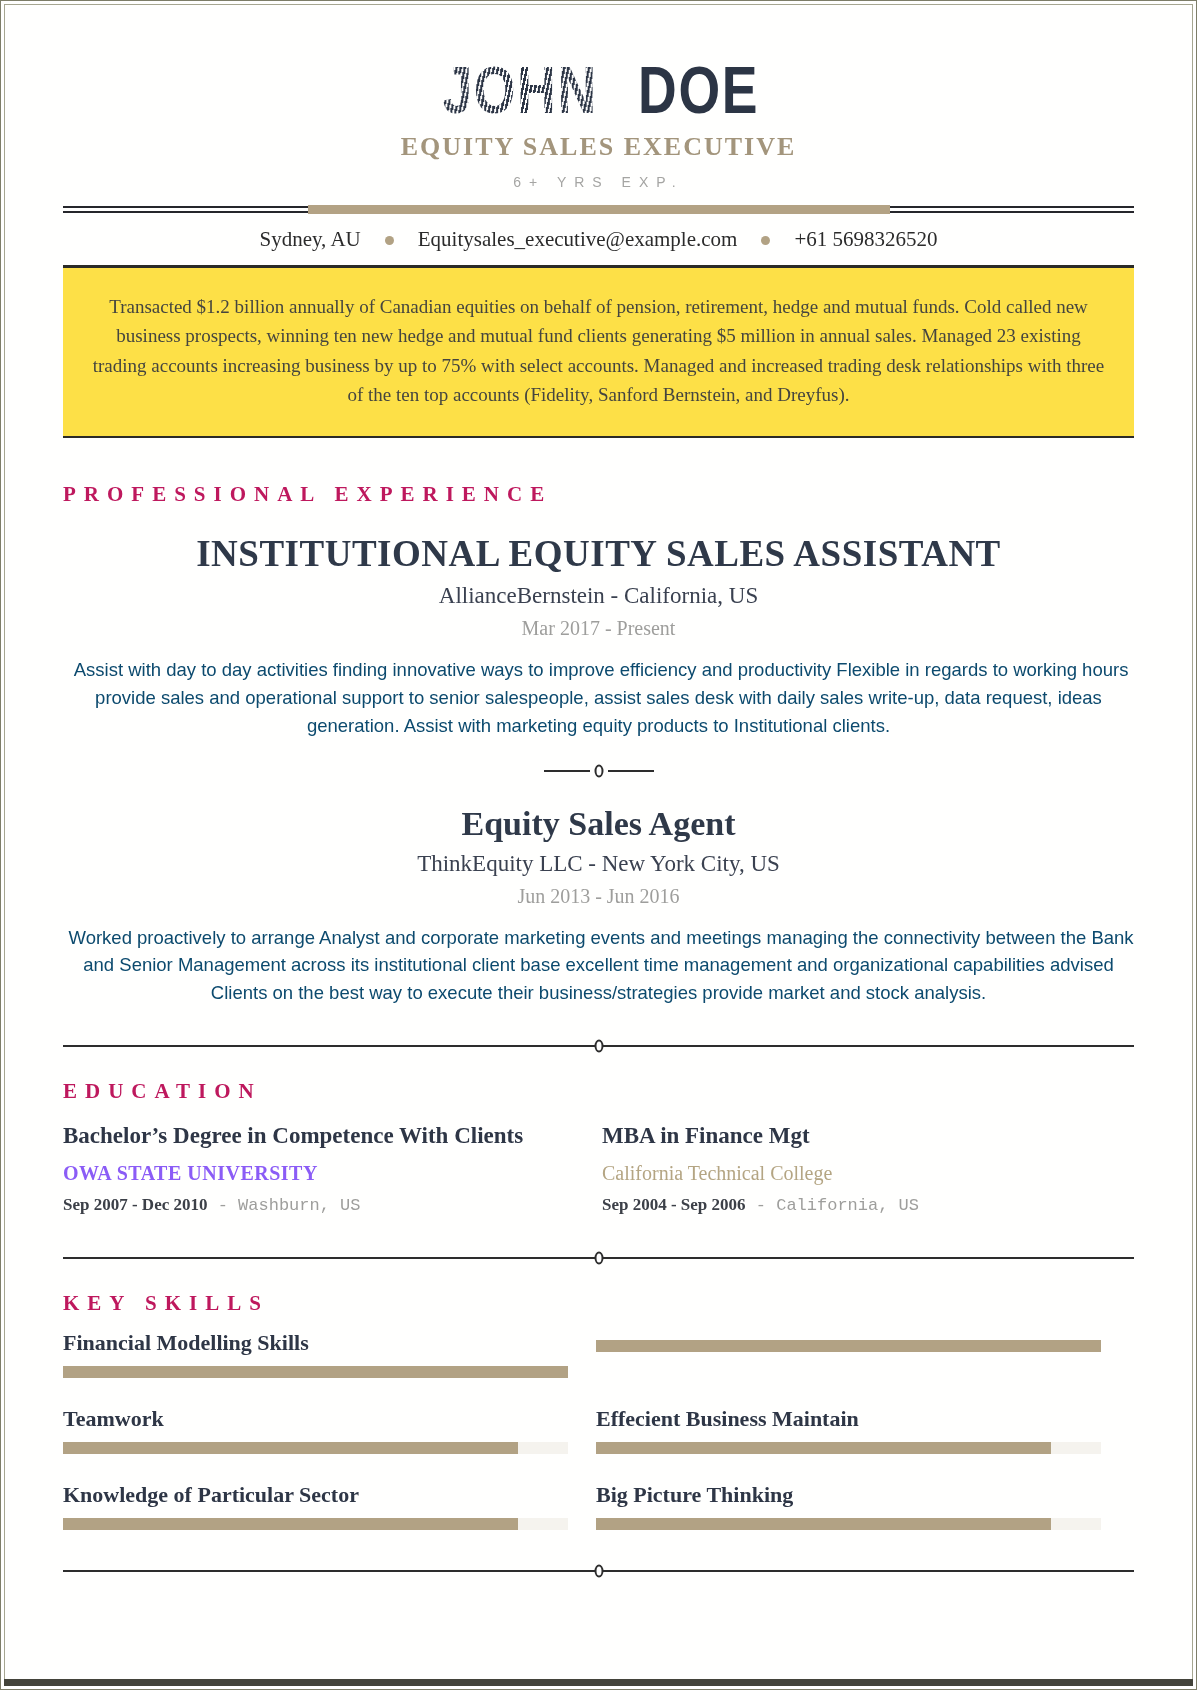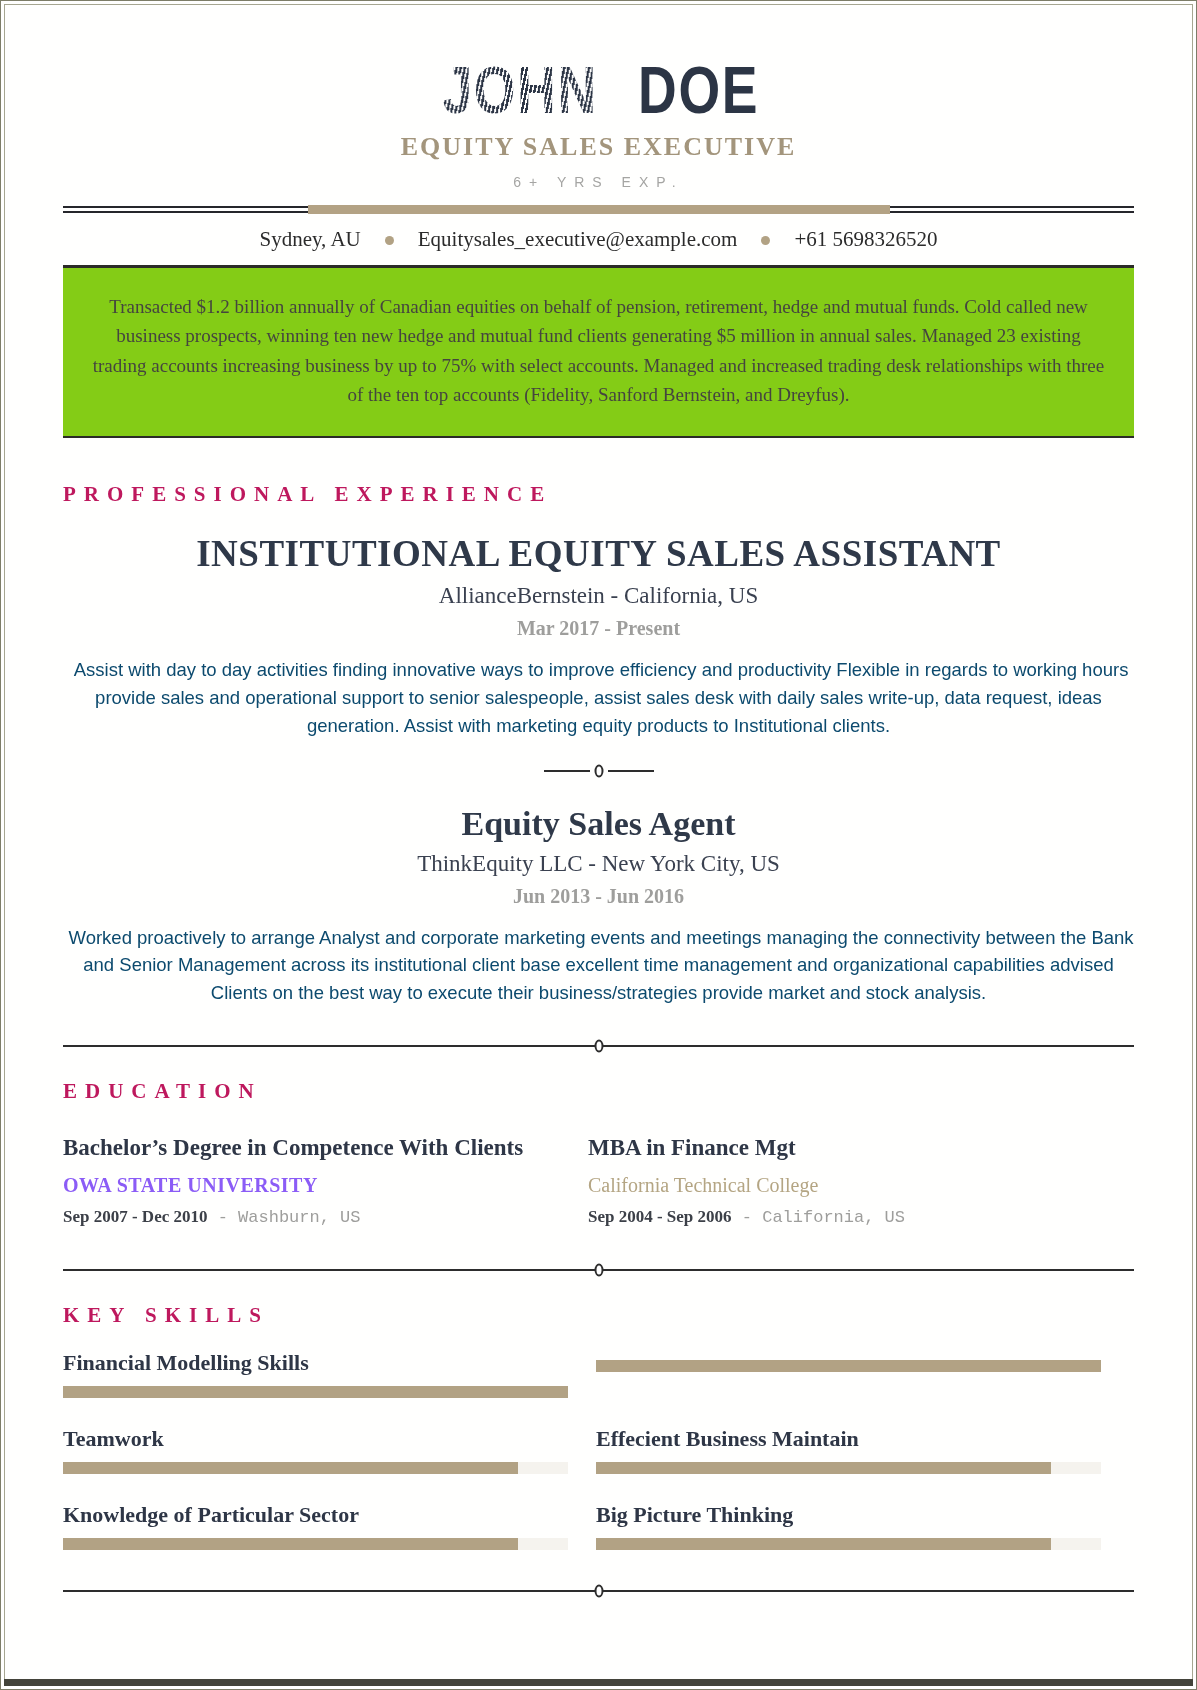--- a/index.html
+++ b/index.html
@@ -65,21 +65,21 @@
     font-size:21px; color:#2b2b2b;
   }
   .dot {
     display:inline-block; width:9px; height:9px; border-radius:50%;
     background:#b2a284; margin:0 24px 2px 24px; vertical-align:middle;
   }
 
   
   .summary-box {
     margin-top:13px;
-    background:#84cc16;
+    background:#fde047;
     border-top:3px solid #2b2b27;
     border-bottom:2px solid #2b2b27;
   }
   .summary-box p {
     padding:24px 26px 26px 26px;
     text-align:center;
     font-size:19px; line-height:1.55; color:#45453f;
   }
 
   
@@ -96,21 +96,21 @@
   
   .job { margin-top:26px;text-align:center; }
   .job-role-caps {
     font-weight:bold; font-size:37px; letter-spacing:0.5px;
     color:#2f3949; line-height:1.15;
   }
   .job-role-title {
     font-weight:bold; font-size:34px; color:#2f3949; line-height:1.15;
   }
   .job-company { margin-top:8px; font-size:23px; color:#3a4150; }
-  .job-dates { margin-top:8px; font-size:20px; color:#9e9e9c;font-weight:bold; }
+  .job-dates { margin-top:8px; font-size:20px; color:#9e9e9c; }
   .job-desc {
     margin-top:16px;
     font-family:"Liberation Sans", sans-serif;
     font-size:18.5px; line-height:1.5; color:#0c4a6e;
     white-space:pre-wrap;
   }
 
   
   .divider { position:relative; height:14px; }
   .divider .circle {
@@ -127,38 +127,38 @@
     content:""; position:absolute; left:0; right:0; top:6px;
     height:2px; background:#2d2d2d;
   }
   .dv-jobs  { margin-top:24px; }
   .dv-edu   { margin-top:32px; }
   .dv-skill { margin-top:36px; }
   .dv-end   { margin-top:34px; }
 
   
   .edu-grid {
-    margin-top:28px;
-    display:grid; grid-template-columns:505px 1fr; column-gap:20px;
+    margin-top:16px;
+    display:grid; grid-template-columns:505px 1fr; column-gap:34px;
     align-items:start;
   }
   .edu-degree {
     font-weight:bold; font-size:23px; line-height:1.42; color:#2e3646;
     max-width:480px;
   }
   .edu-school { margin-top:9px; font-size:20px; }
   .school-a { font-weight:bold; color:#8b5cf6; letter-spacing:0.5px; }
   .school-b { color:#b4a583; }
   .edu-dates-line { margin-top:10px; font-size:17px; }
   .edu-dates-line b { color:#3c4048; }
   .edu-dates-line .loc { color:#9e9e9c;font-family:Liberation Mono, monospace; }
 
   
   .skills-grid {
-    margin-top:22px;
+    margin-top:14px;
     display:grid; grid-template-columns:505px 1fr; column-gap:22px;
     row-gap:26px;
     gap:28px;
   }
   .skill-name { font-weight:bold; font-size:22px; color:#2e3646; }
   .skill-bar { margin-top:10px; height:12px; background:#f5f3ee; width:505px; }
   .skill-bar-fill { height:100%; background:#b2a284; }
 </style>
 </head>
 <body>

